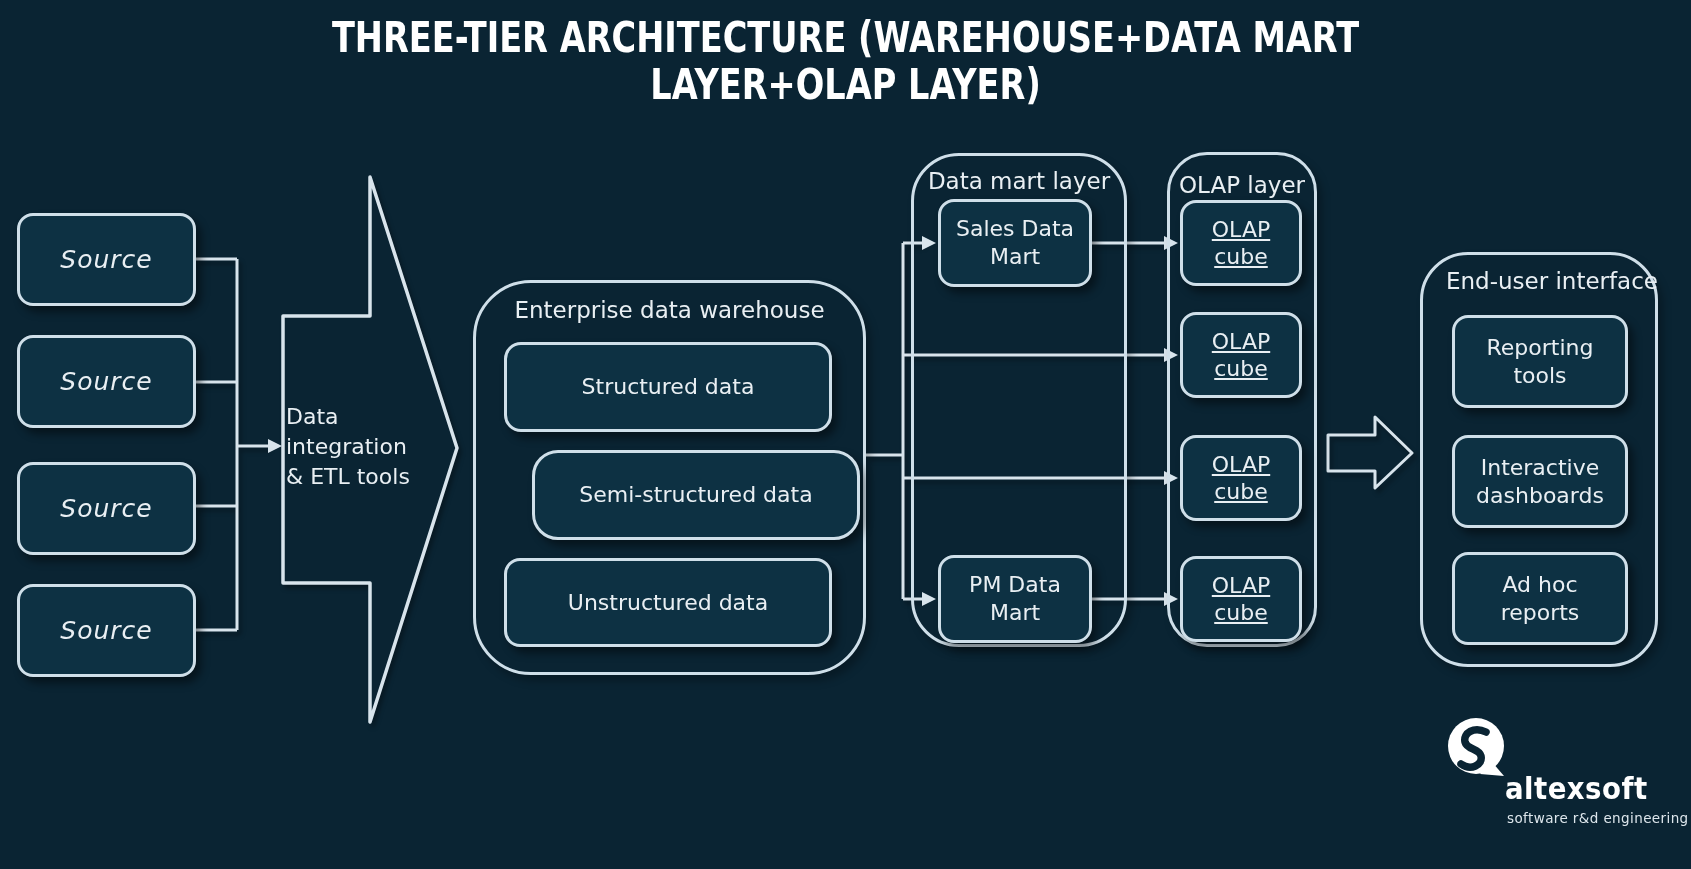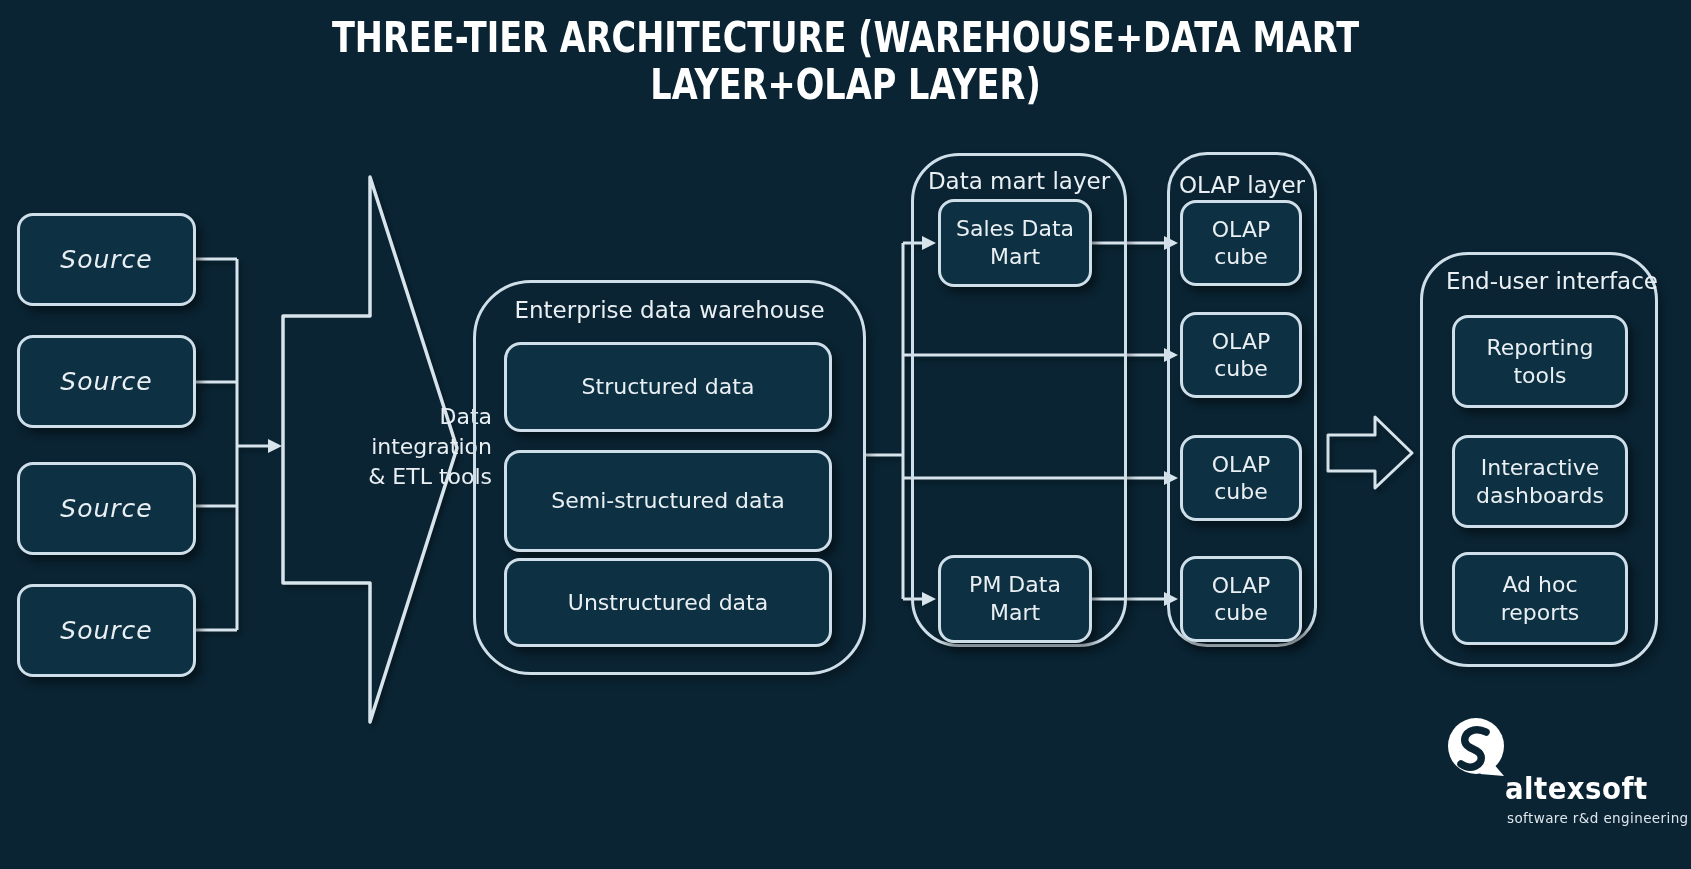--- a/index.html
+++ b/index.html
@@ -26,24 +26,24 @@
   .source{font-size:25px;letter-spacing:1px;font-style:italic;}
   .container{
     position:absolute;border:3px solid #cfdfe9;background:transparent;
     box-shadow:5px 6px 9px rgba(0,0,0,.28);box-sizing:border-box;
   }
   .ctitle{
     position:absolute;left:0;width:100%;text-align:center;
     font-size:23px;color:#e9eff3;
   }
   .etl-label{
-    position:absolute;left:286px;top:402px;width:166px;text-align:right;
-    font-size:22px;line-height:30px;color:#e9eff3;padding-left:40px;
+    position:absolute;left:286px;top:402px;width:166px;text-align:left;
+    font-size:22px;line-height:30px;color:#e9eff3;
   }
-  .cube{font-size:22px;line-height:27px;padding:0 10px;}
+  .cube{font-size:22px;line-height:27px;padding:0 10px;text-decoration:underline;}
   .eui-box{padding:0 18px;}
   .sales-box{padding:0 12px;}
   .logo-brand{
     position:absolute;left:1505px;top:771px;font-size:30px;font-weight:bold;color:#ffffff;
     letter-spacing:.5px;transform:scaleX(.92);transform-origin:left center;white-space:nowrap;
   }
   .logo-tagline{
     position:absolute;left:1507px;top:810px;font-size:13.5px;color:#dde6ec;
     letter-spacing:.4px;white-space:nowrap;
   }
@@ -105,21 +105,21 @@
     <div>Data</div>
     <div>integration</div>
     <div>&amp; ETL tools</div>
   </div>
 
   <div class="container" style="left:473px;top:280px;width:393px;height:395px;border-radius:58px;"></div>
   <div class="ctitle" style="left:473px;top:297px;width:393px;">Enterprise data warehouse</div>
   <div class="box" style="left:504px;top:342px;width:328px;height:90px;border-radius:17px;">
       <span>Structured data</span>
     </div>
-  <div class="box" style="left:504px;top:450px;width:328px;height:102px;">
+  <div class="box" style="left:532px;top:450px;width:328px;height:90px;border-radius:26px;">
       <span>Semi-structured data</span>
     </div>
   <div class="box" style="left:504px;top:558px;width:328px;height:89px;">
       <span>Unstructured data</span>
     </div>
 
   <div class="container" style="left:911px;top:153px;width:216px;height:494px;border-radius:48px;"></div>
   <div class="ctitle" style="left:911px;top:168px;width:216px;">Data mart layer</div>
   <div class="box sales-box" style="left:938px;top:555px;width:154px;height:88px;">
       <span>PM Data Mart</span>

